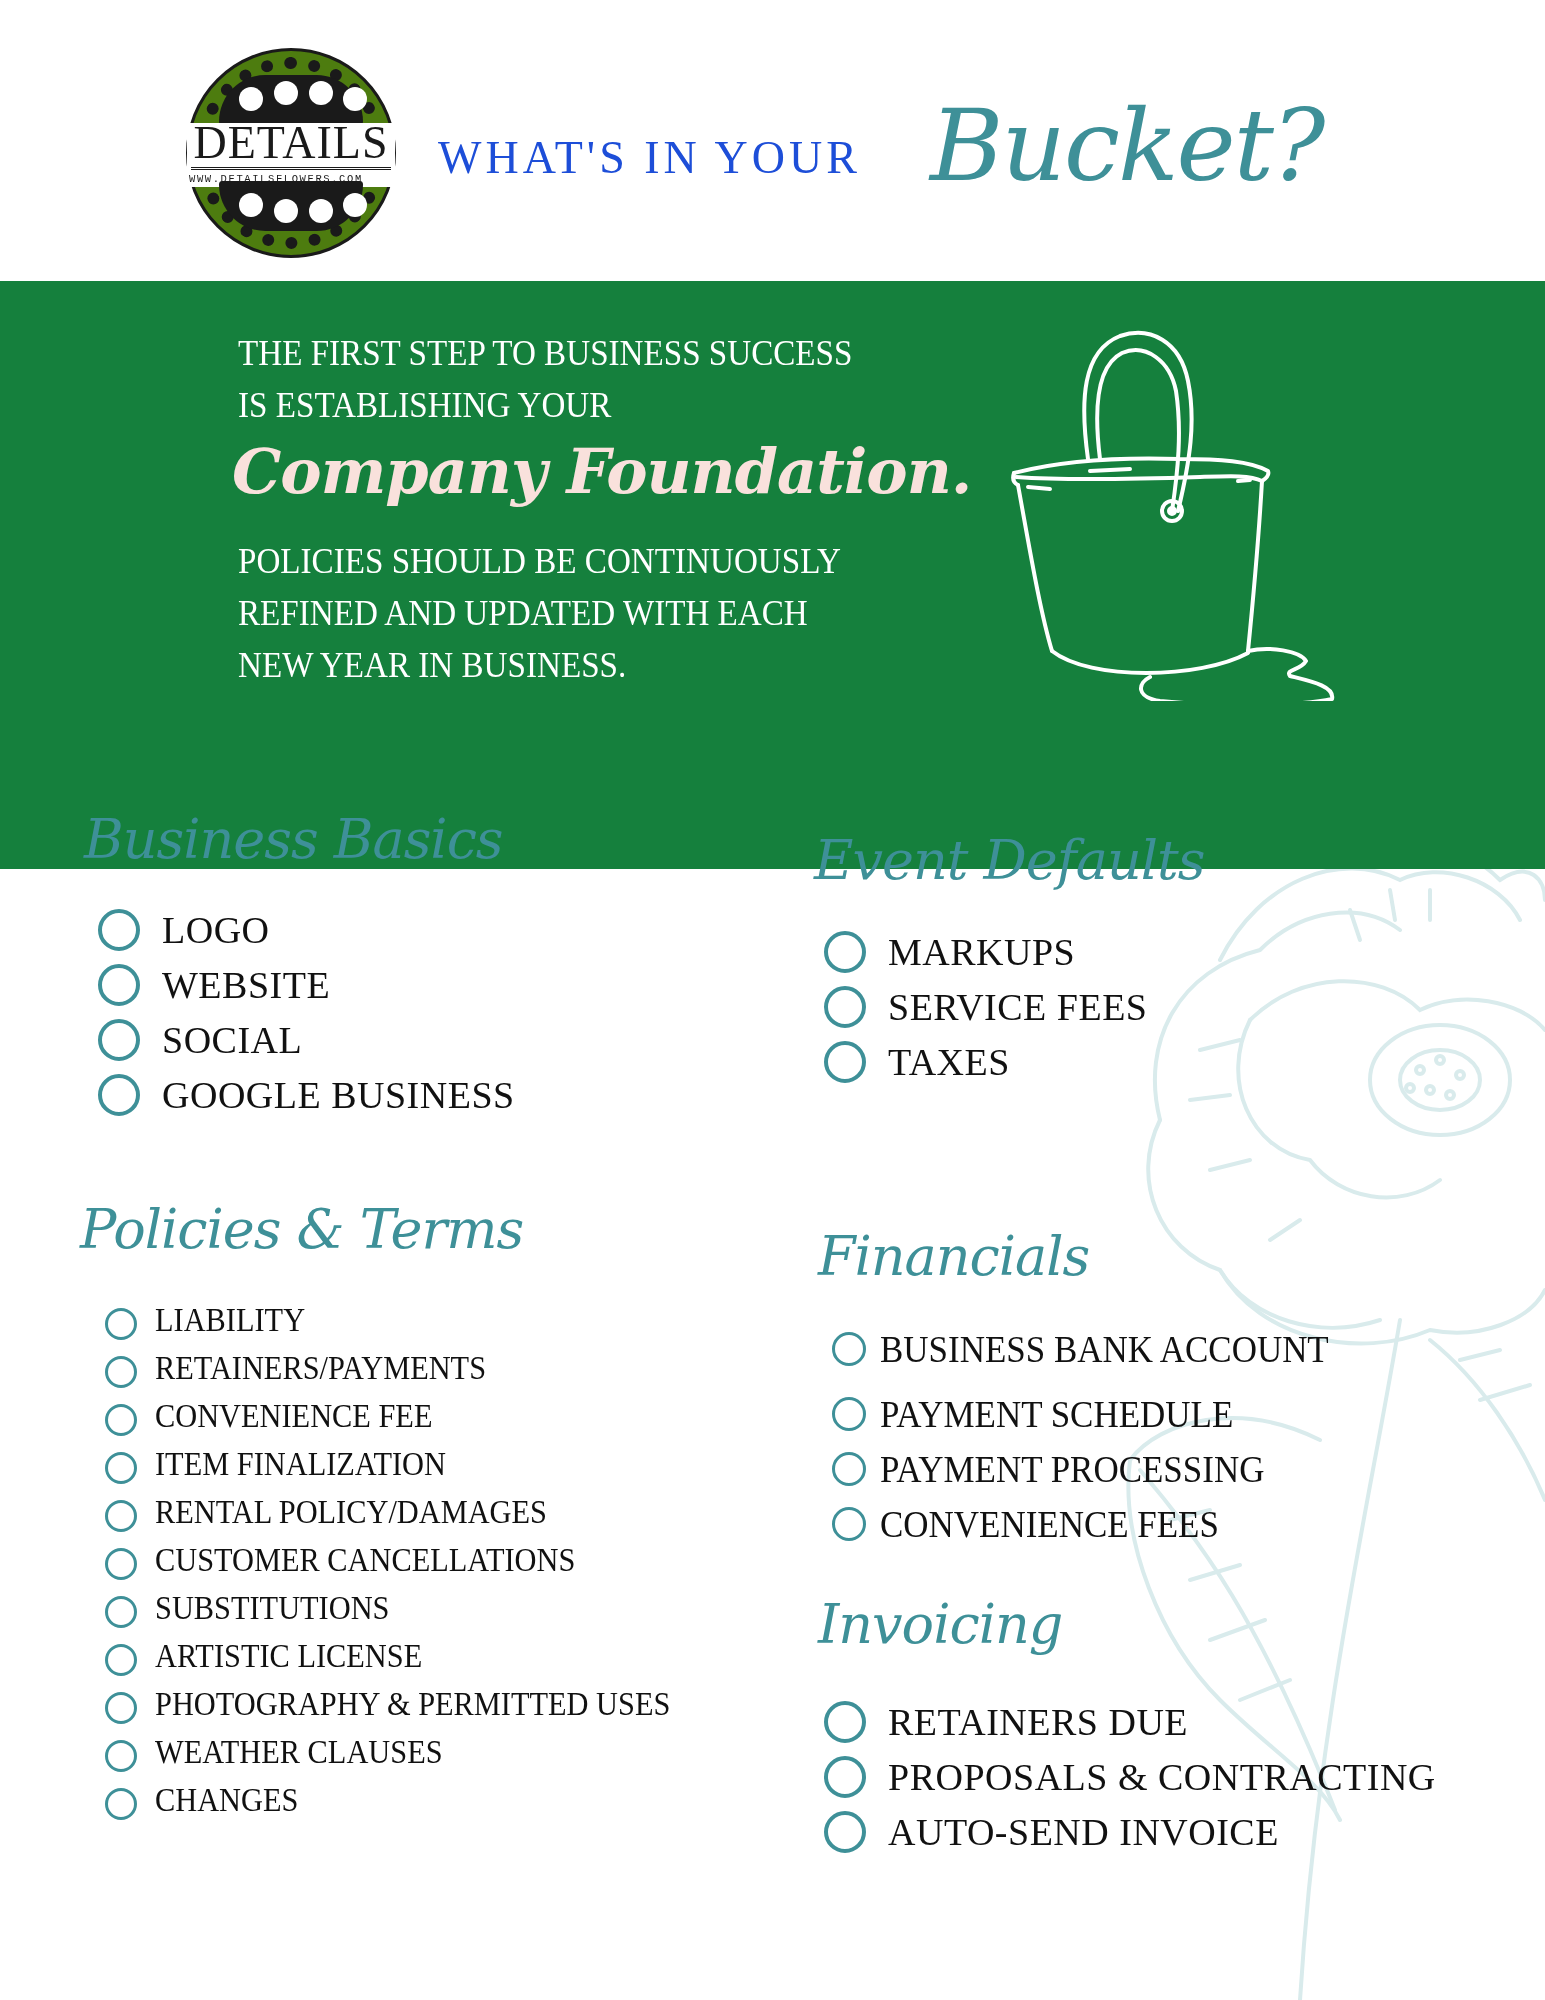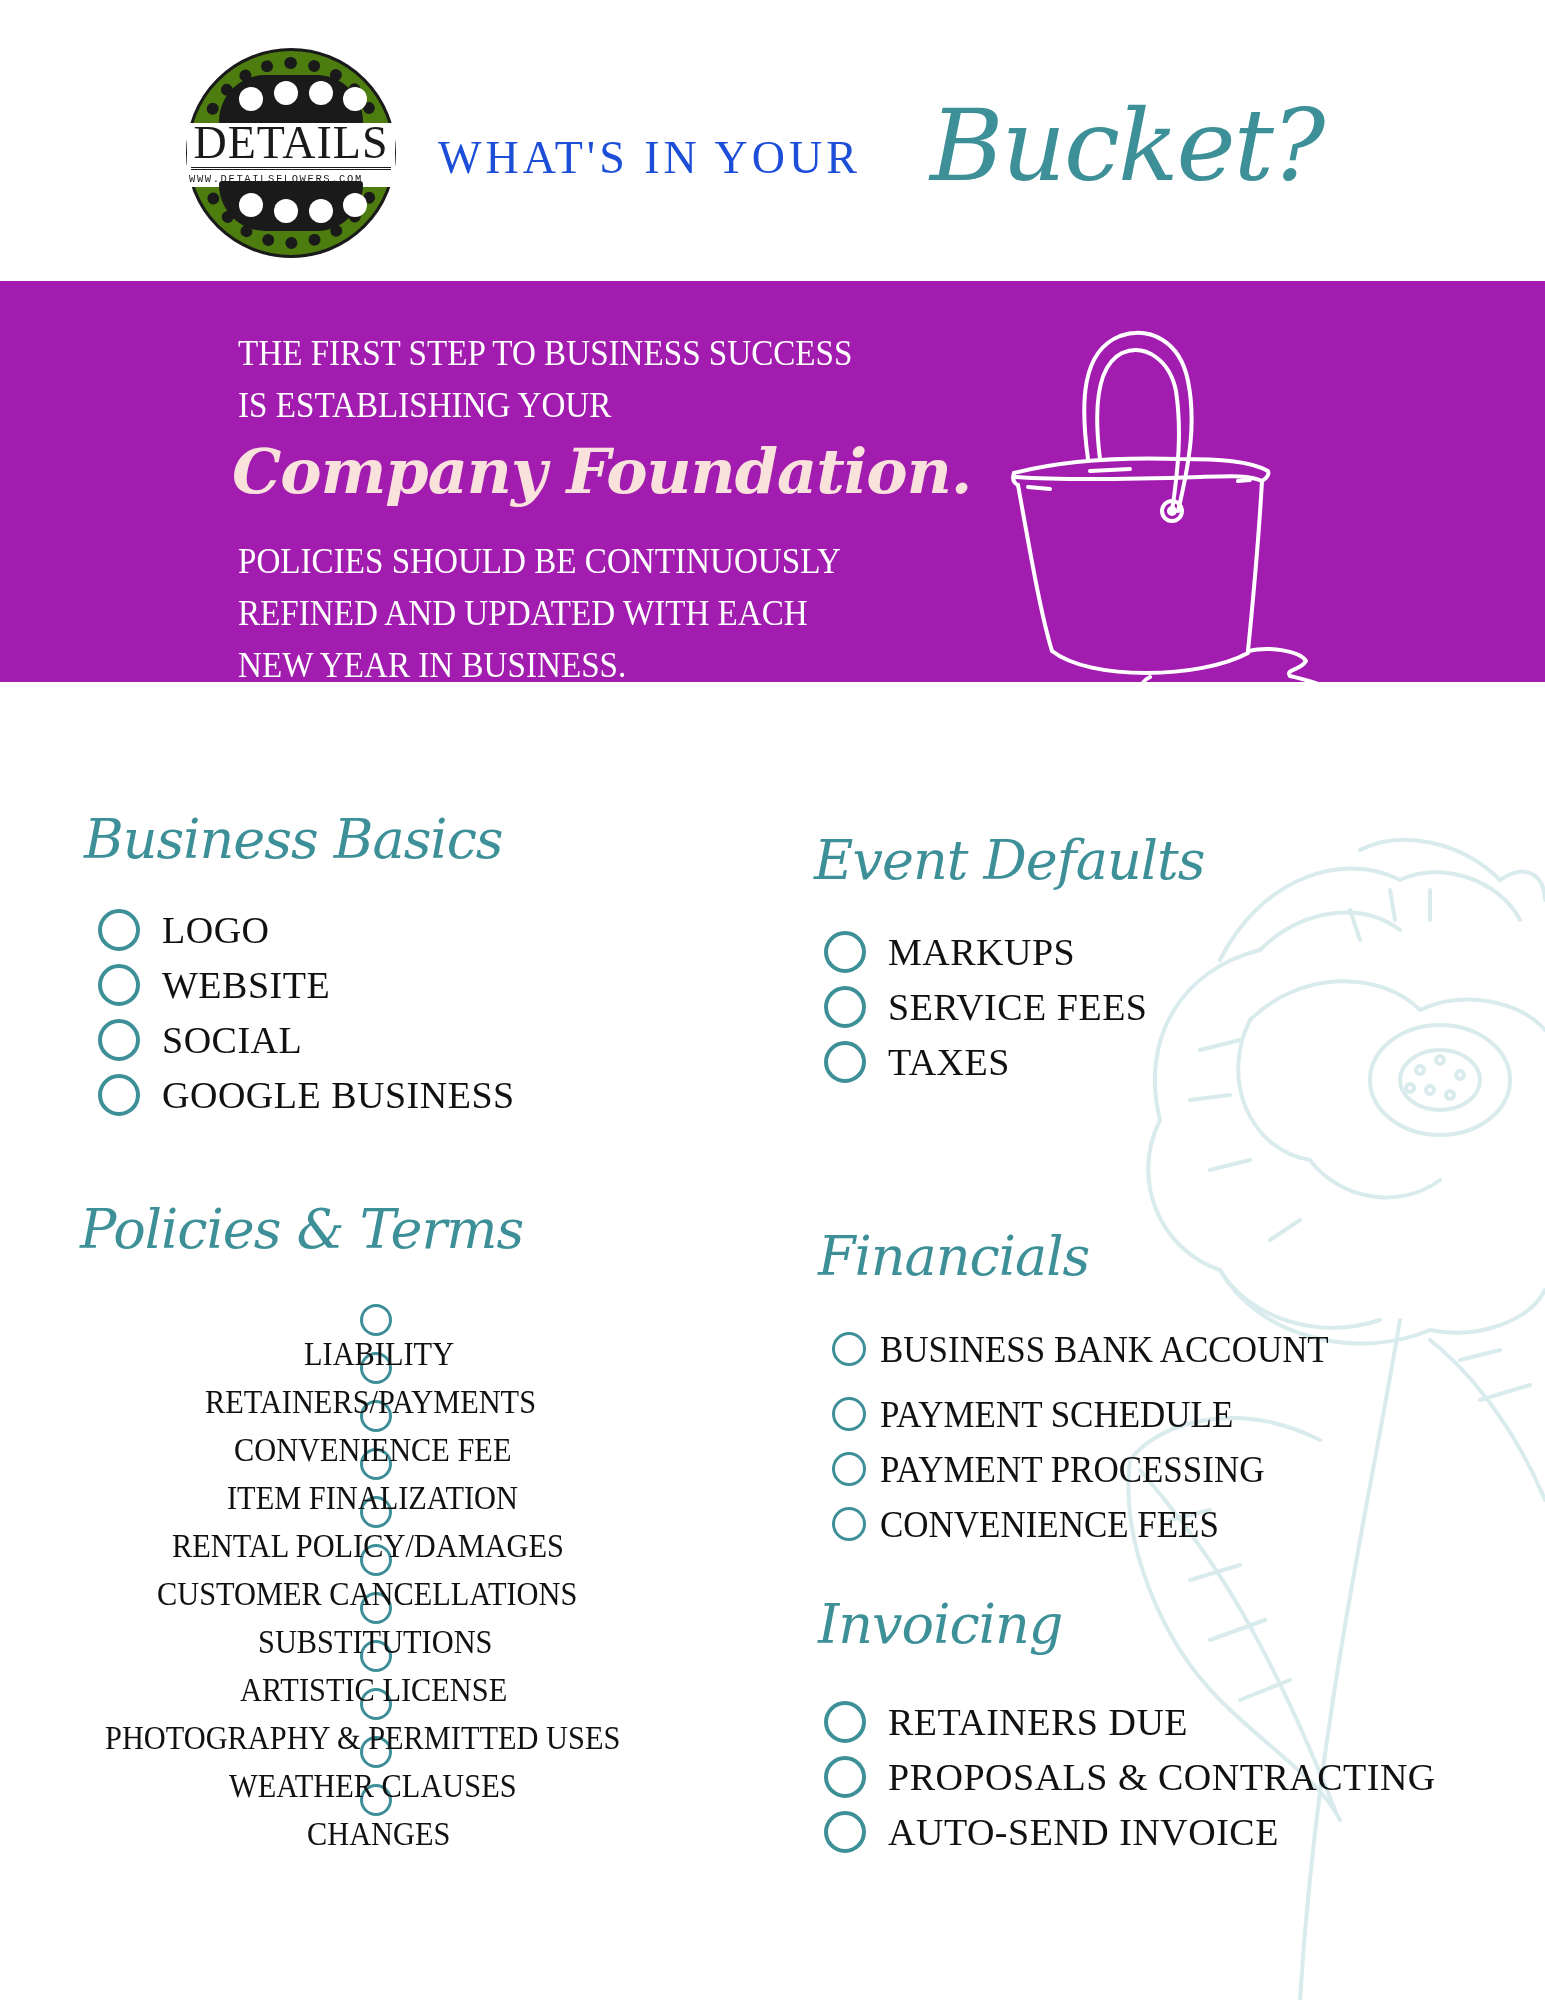--- a/index.html
+++ b/index.html
@@ -42,21 +42,21 @@
   .title-caps {
     left:438px; top:128px; font-family:"Liberation Serif", serif; font-size:46px;
     letter-spacing:4px; color:#1d4ed8; line-height:60px;
   }
   .title-script {
     left:930px; top:86px; font-family:"DejaVu Serif", serif; font-style:italic;
     font-size:100px; color:#3e9098; line-height:120px; letter-spacing:-2px;text-align:center;
   }
 
   
-  .banner { left:0; top:281px; width:1545px; height:401px; background:#a21caf; }
+  .banner { left:0; top:281px; width:1545px; height:588px; background:#15803d; }
   .banner-line {
     position:absolute; left:238px; font-family:"Liberation Serif", serif;
     font-size:36px; color:#ffffff; line-height:44px; transform:scaleX(0.92); transform-origin:left;
     letter-spacing:0px;
   }
   .banner-script {
     position:absolute; left:232px; top:146px; font-family:"DejaVu Serif", serif; font-style:italic;
     font-size:62px; color:#f9e1dc; line-height:90px; letter-spacing:-1px;font-weight:bold;
   }
   .bucket { position:absolute; left:1000px; top:40px; width:360px; height:380px; }
@@ -70,21 +70,21 @@
   .item { display:flex; align-items:center; white-space:nowrap; }
   .circle {
     border:4px solid #3e9098; border-radius:50%; box-sizing:border-box; flex:0 0 auto;
   }
   .label { font-family:"Liberation Serif", serif; color:#111; }
 
   .list.big .item { height:55px; }
   .list.big .circle { width:42px; height:42px; margin-right:22px; }
   .list.big .label { font-size:38px; letter-spacing:0.5px; }
 
-  .list.small .item { height:48px;flex-direction:column; }
+  .list.small .item { height:48px; }
   .list.small .circle { width:32px; height:32px; margin-right:18px; border-width:3px; margin-top:8px; }
   .list.small .label { font-size:33px; transform:scaleX(0.92); transform-origin:left; }
 
   .list.fin .item { height:37px; }
   .list.fin .circle { width:34px; height:34px; margin-right:14px; border-width:3px; }
   .list.fin .label { font-size:38px; transform:scaleX(0.92); transform-origin:left; }
 
   .flower { position:absolute; left:1100px; top:820px; width:445px; height:1180px; pointer-events:none; }
 </style>
 </head>

